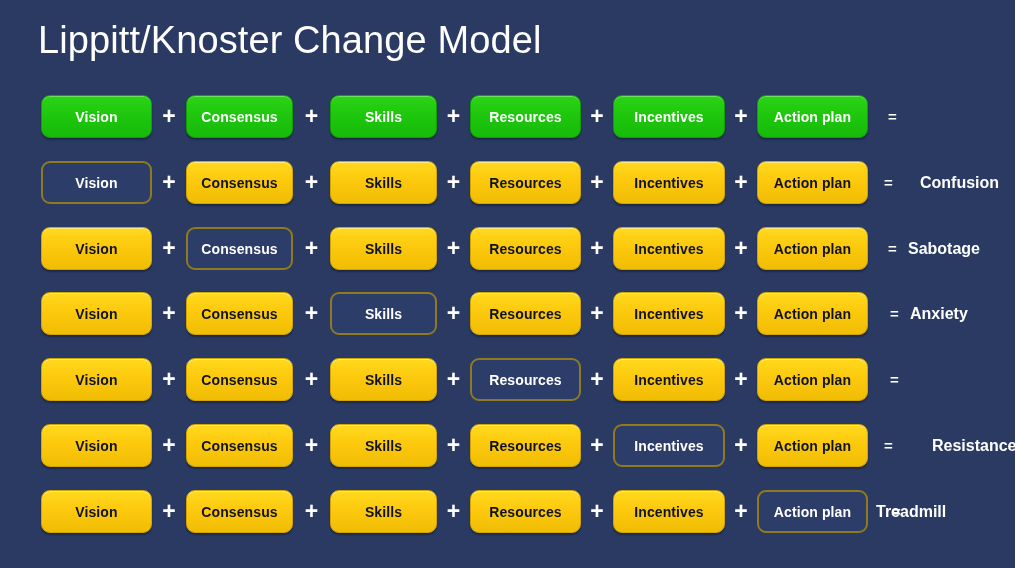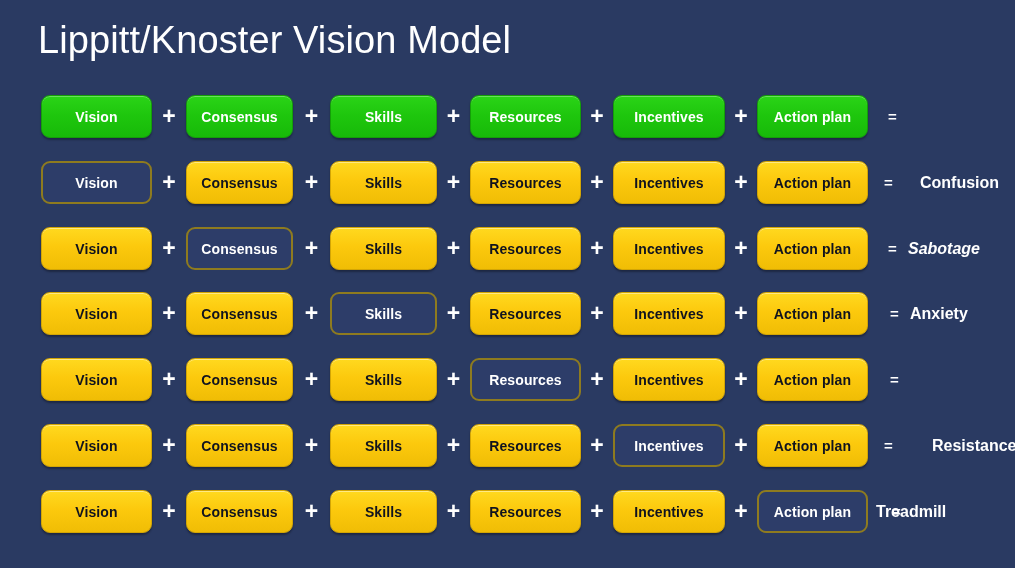--- a/index.html
+++ b/index.html
@@ -119,21 +119,21 @@
     font-weight: bold;
     white-space: nowrap;
     font-family: "Liberation Sans", sans-serif;
   }
 </style>
 </head>
 <body>
 
 <div id="slide">
 
-  <div id="title">Lippitt/Knoster Vision Model</div>
+  <div id="title">Lippitt/Knoster Change Model</div>
 
   <div id="rows-container">
       <div class="row" style="top: 95px;">
         <div class="chip filled-green" style="left: 41px; width: 111px;">Vision</div>
         <div class="plus" style="left: 159px;">+</div>
         <div class="chip filled-green" style="left: 186px; width: 107px;">Consensus</div>
         <div class="plus" style="left: 301.5px;">+</div>
         <div class="chip filled-green" style="left: 330px; width: 107px;">Skills</div>
         <div class="plus" style="left: 443.5px;">+</div>
         <div class="chip filled-green" style="left: 470px; width: 111px;">Resources</div>
@@ -164,21 +164,21 @@
         <div class="chip outline" style="left: 186px; width: 107px;">Consensus</div>
         <div class="plus" style="left: 301.5px;">+</div>
         <div class="chip filled-yellow" style="left: 330px; width: 107px;">Skills</div>
         <div class="plus" style="left: 443.5px;">+</div>
         <div class="chip filled-yellow" style="left: 470px; width: 111px;">Resources</div>
         <div class="plus" style="left: 587px;">+</div>
         <div class="chip filled-yellow" style="left: 613px; width: 112px;">Incentives</div>
         <div class="plus" style="left: 731px;">+</div>
         <div class="chip filled-yellow" style="left: 757px; width: 111px;">Action plan</div>
         <div class="equals" style="left: 888px;">=</div>
-        <div class="result" style="left: 908px; font-style: italic;">Sabotage</div>
+        <div class="result" style="left: 908px;">Sabotage</div>
       </div>
       <div class="row" style="top: 292px;">
         <div class="chip filled-yellow" style="left: 41px; width: 111px;">Vision</div>
         <div class="plus" style="left: 159px;">+</div>
         <div class="chip filled-yellow" style="left: 186px; width: 107px;">Consensus</div>
         <div class="plus" style="left: 301.5px;">+</div>
         <div class="chip outline" style="left: 330px; width: 107px;">Skills</div>
         <div class="plus" style="left: 443.5px;">+</div>
         <div class="chip filled-yellow" style="left: 470px; width: 111px;">Resources</div>
         <div class="plus" style="left: 587px;">+</div>

